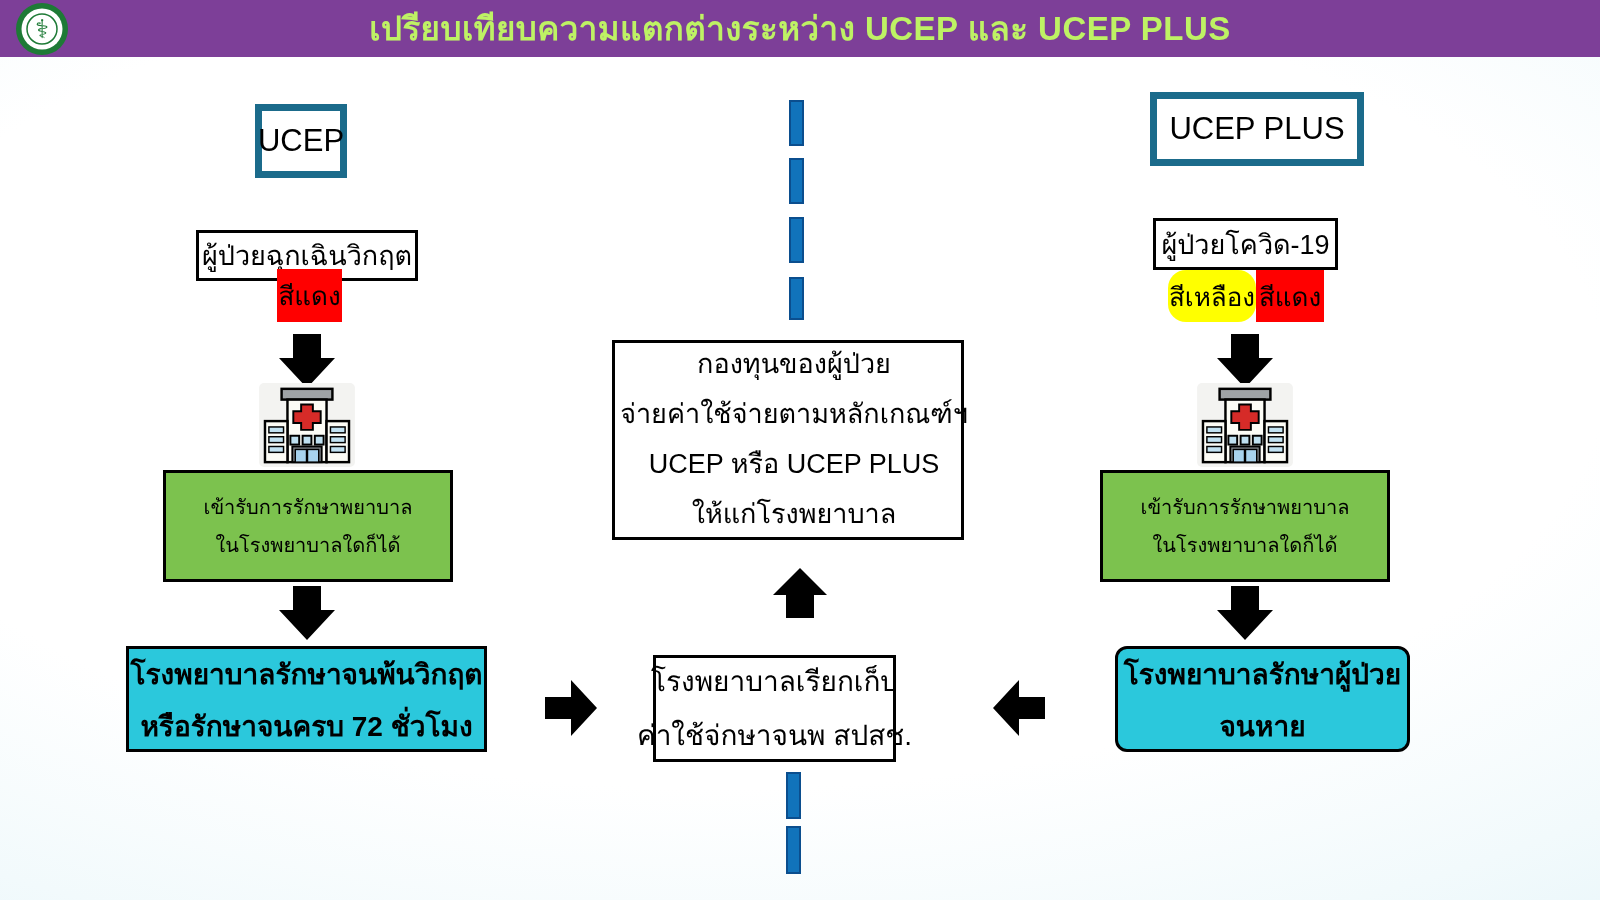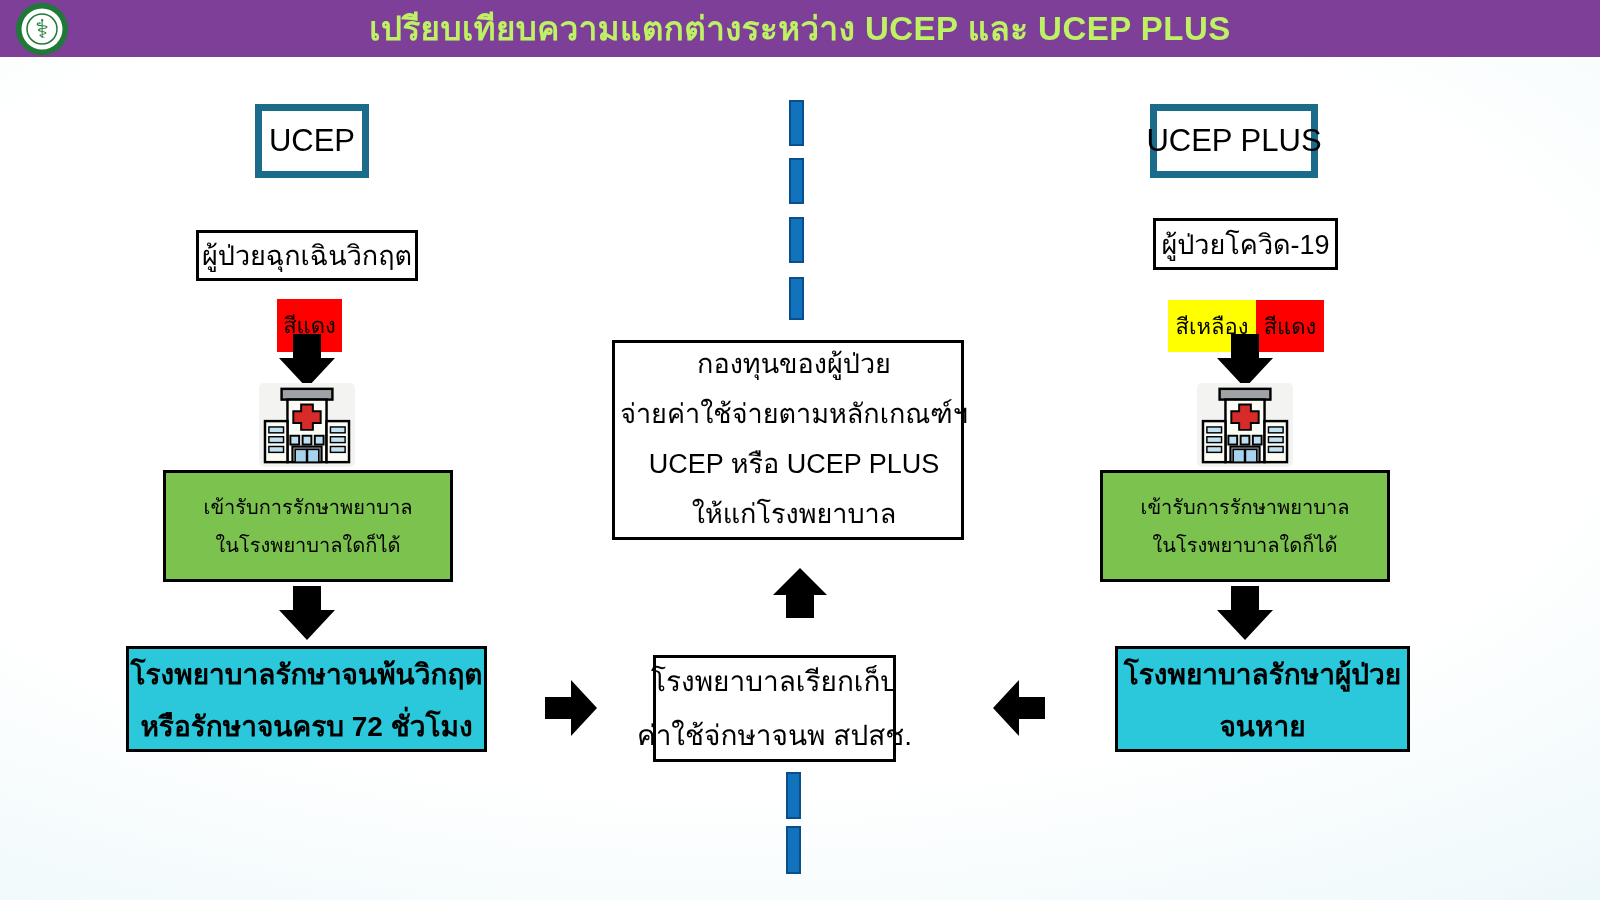--- a/index.html
+++ b/index.html
@@ -13,23 +13,23 @@
     display:flex;align-items:center;justify-content:center;
   }
   .header-title{color:#bef264;font-size:33px;font-weight:bold;letter-spacing:.5px;}
   .logo{position:absolute;left:15px;top:2px;width:54px;height:54px;}
   .box{position:absolute;background:#fff;display:flex;align-items:center;justify-content:center;
        text-align:center;box-sizing:border-box;white-space:nowrap;}
   .col{flex-direction:column;}
   .program{border:7px solid #1B6B8B;font-size:31px;}
   .patient{border:3px solid #000;font-size:27px;}
   .tag{position:absolute;display:flex;align-items:center;justify-content:center;
-       font-size:22px;box-sizing:border-box;margin-top:30px;}
+       font-size:26px;box-sizing:border-box;}
   .tag-red{background:#FF0000;}
-  .tag-yellow{background:#FFFF00;}
+  .tag-yellow{background:#FFFF00;border-radius:18px;}
   .green{background:#7CC24E;border:3px solid #000;font-size:20px;line-height:1.9;}
   .cyan{background:#2BC8DC;border:3px solid #000;font-size:28px;font-weight:bold;line-height:1.85;justify-content:space-between;}
   .fund{border:3px solid #000;font-size:27px;line-height:1.85;}
   .claim{border:3px solid #000;font-size:28px;line-height:1.9;}
   .arrow{position:absolute;}
   .dash{position:absolute;width:15px;background:#1173BB;border:2px solid #0B4E8E;box-sizing:border-box;}
   .hospital{position:absolute;}
 </style>
 </head>
 <body>
@@ -39,21 +39,21 @@
   <div class="header">
     <svg class="logo" viewBox="0 0 54 54">
       <circle cx="27" cy="27" r="26" fill="#1E7A36"></circle>
       <circle cx="27" cy="27" r="20.5" fill="#ffffff"></circle>
       <circle cx="27" cy="27" r="15" fill="#ffffff" stroke="#1E7A36" stroke-width="1.5"></circle>
       <text x="27" y="36" font-size="26" text-anchor="middle" fill="#1E7A36">⚕</text>
     </svg>
     <div class="header-title">เปรียบเทียบความแตกต่างระหว่าง UCEP และ UCEP PLUS</div>
   </div>
 
-  <div class="box program" style="left:255px;top:104px;width:114px;height:74px;text-align:center;">
+  <div class="box program" style="left:255px;top:104px;width:92px;height:74px;text-align:center;">
     <span>UCEP</span>
   </div>
 
   <div class="box patient" style="left:196px;top:218px;width:222px;height:51px;margin-top:12px;">
     <span>ผู้ป่วยฉุกเฉินวิกฤต</span>
   </div>
 
   <div class="tag tag-red" style="left:277px;top:269px;width:65px;height:53px;">
     <span>สีแดง</span>
   </div>
@@ -90,21 +90,21 @@
 
   <svg class="arrow" style="left:279px;top:586px;" width="56" height="54" viewBox="0 0 56 54">
     <polygon points="14,0 42,0 42,24 56,24 28,54 0,24 14,24" fill="#000"></polygon>
   </svg>
 
   <div class="box cyan col" style="left:126px;top:646px;width:361px;height:106px;">
     <span>โรงพยาบาลรักษาจนพ้นวิกฤต</span>
     <span>หรือรักษาจนครบ 72 ชั่วโมง</span>
   </div>
 
-  <div class="box program" style="left:1150px;top:104px;width:168px;height:74px;">
+  <div class="box program" style="left:1150px;top:92px;width:214px;height:74px;">
     <span>UCEP PLUS</span>
   </div>
 
   <div class="box patient" style="left:1153px;top:218px;width:185px;height:52px;">
     <span>ผู้ป่วยโควิด-19</span>
   </div>
 
   <div class="tag tag-yellow" style="left:1168px;top:270px;width:88px;height:52px;">
     <span>สีเหลือง</span>
   </div>
@@ -139,21 +139,21 @@
 
   <div class="box green col" style="left:1100px;top:470px;width:290px;height:112px;">
     <span>เข้ารับการรักษาพยาบาล</span>
     <span>ในโรงพยาบาลใดก็ได้</span>
   </div>
 
   <svg class="arrow" style="left:1217px;top:586px;" width="56" height="54" viewBox="0 0 56 54">
     <polygon points="14,0 42,0 42,24 56,24 28,54 0,24 14,24" fill="#000"></polygon>
   </svg>
 
-  <div class="box cyan col" style="left:1115px;top:646px;width:295px;height:106px;">
+  <div class="box cyan col" style="left:1115px;top:646px;width:295px;height:106px;border-radius:12px;">
     <span>โรงพยาบาลรักษาผู้ป่วย</span>
     <span>จนหาย</span>
   </div>
 
   <div class="dash" style="left:789px;top:100px;height:46px;"></div>
   <div class="dash" style="left:789px;top:158px;height:46px;"></div>
   <div class="dash" style="left:789px;top:217px;height:46px;"></div>
   <div class="dash" style="left:789px;top:277px;height:43px;"></div>
 
   <div class="box fund col" style="left:612px;top:340px;width:352px;height:200px;padding-left:12px;">

